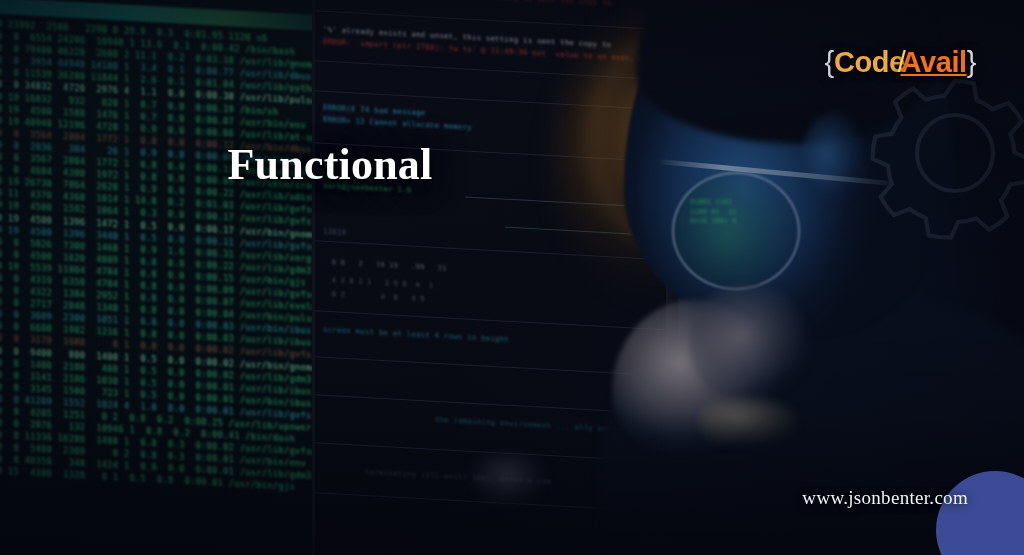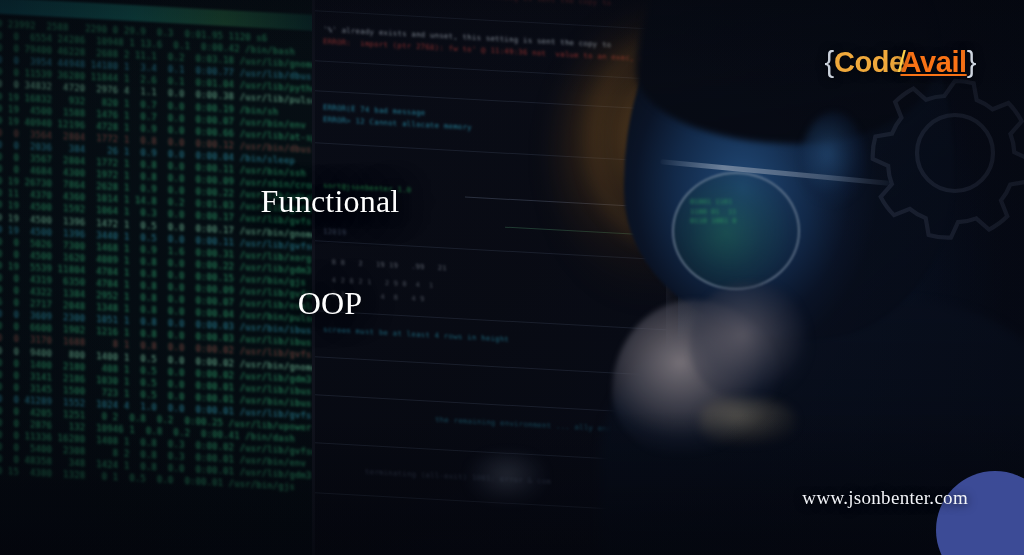--- a/index.html
+++ b/index.html
@@ -202,27 +202,26 @@
     background:linear-gradient(120deg, rgba(6,12,26,.34) 0%, rgba(5,9,20,.26) 50%, rgba(8,14,34,.40) 100%);
   }
 
   
   #title-block {
     position:absolute; left:40px; top:132px; width:580px;
     text-align:center; z-index:40;
   }
   #title-block .tline {
     font-family:"Liberation Serif", "DejaVu Serif", serif;
-    font-weight:400;
-    font-size:32px;
+    font-weight:700;
+    font-size:44px;
     line-height:66px;
     color:#ffffff;
     letter-spacing:.2px;
     text-shadow:0 2px 14px rgba(0,0,0,.75), 0 0 34px rgba(0,0,0,.55);
-    margin-top:36px;
   }
 
   #logo {
     position:absolute; right:48px; top:46px; z-index:40;
     font-family:"Liberation Sans", sans-serif;
     font-weight:700; font-size:29px; letter-spacing:-.4px;
     white-space:nowrap;
     text-shadow:0 1px 10px rgba(0,0,0,.7);
   }
   #logo .brace { color:#cfd6e0; font-weight:400; }
@@ -306,21 +305,20 @@
     </svg>
   </div>
 
   <div class="layer" id="tint-overlay"></div>
   <div class="layer" id="vignette"></div>
 
   <div class="layer" id="circle-accent"></div>
 
   <div id="title-block">
     <div class="tline">Functional</div>
-    <div class="tline">OOP</div>
   </div>
 
   <div id="logo">
     <span class="brace">{</span><span class="code">Code</span><span class="slash">/</span><span class="avail">Avail</span><span class="brace">}</span>
   </div>
 
   <div id="site-url">www.jsonbenter.com</div>
 
 </div>
 

